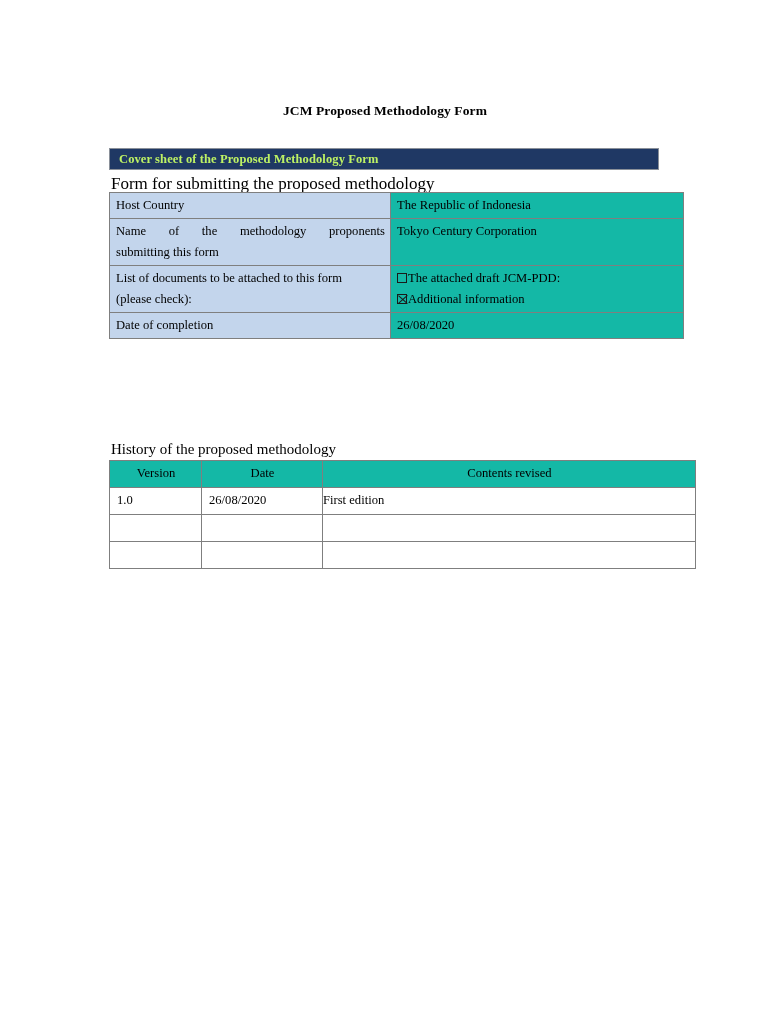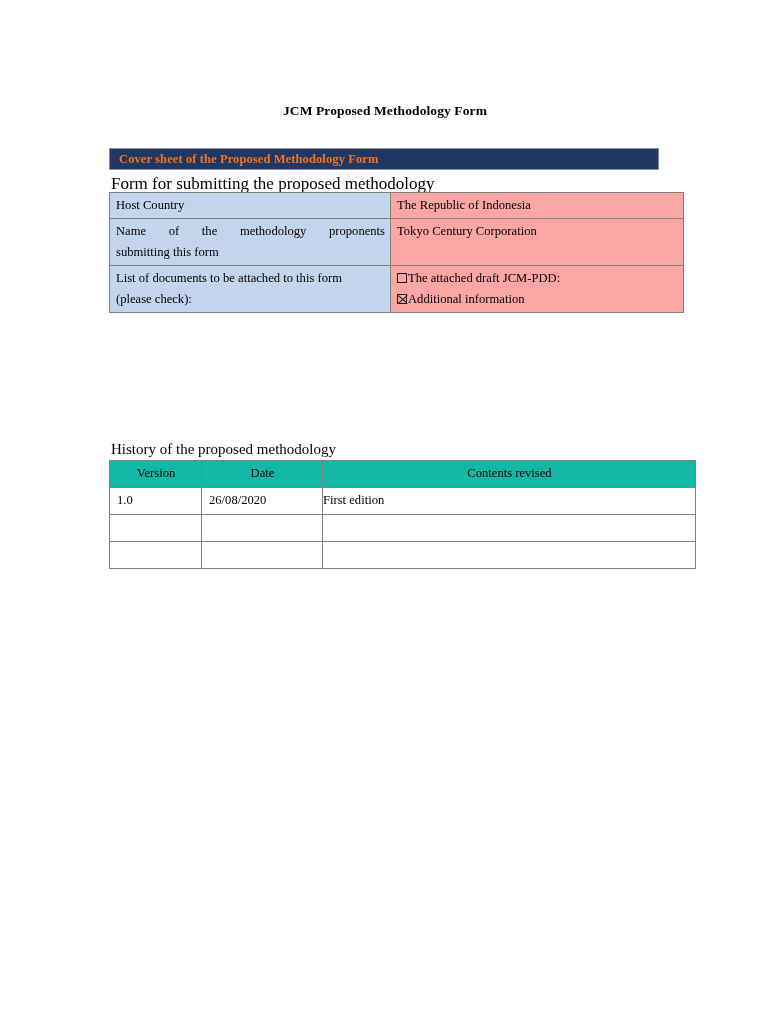--- a/index.html
+++ b/index.html
@@ -43,21 +43,21 @@
     top: 148px;
     width: 550px;
     height: 22px;
     background: #1f3864;
     border: 1px solid #8a9099;
     box-sizing: border-box;
     display: flex;
     align-items: center;
   }
   .banner-text {
-    color: #f97316;
+    color: #bef264;
     font-weight: bold;
     font-size: 12.5px;
     padding-left: 9px;
     letter-spacing: 0.1px;
   }
 
   
   .intro-line {
     position: absolute;
     left: 111px;
@@ -92,21 +92,21 @@
     text-align: justify;
     text-align-last: justify;
     width: 269px;
     margin-left: 16px;
   }
   #cover-table td.label.nojust {
     text-align: left;
     text-align-last: left;
   }
   #cover-table td.value {
-    background: #fca5a5;
+    background: #14b8a6;
     width: 281px;
   }
   .r1 { height: 22px; }
   .r2 { height: 44px; }
 
   .just-line {
     text-align: justify;
     text-align-last: justify;
     display: block;
   }
@@ -204,20 +204,24 @@
         <td class="label">
           <span class="plain-line">List of documents to be attached to this form</span>
           <span class="plain-line">(please check):</span>
         </td>
         <td class="value">
           <span class="plain-line"><span class="cbx" id="cbx1"></span><span>The attached draft JCM-PDD:</span></span>
           <span class="plain-line"><span class="cbx checked" id="cbx2"></span><span>Additional information</span></span>
         </td>
       </tr>
 
+      <tr class="r1">
+        <td class="label nojust">Date of completion</td>
+        <td class="value">26/08/2020</td>
+      </tr>
     </tbody>
   </table>
 
   <div class="history-heading">History of the proposed methodology</div>
 
   <table class="doc-table" id="history-table">
     <thead>
       <tr>
         <th class="col-version">Version</th>
         <th class="col-date">Date</th>

